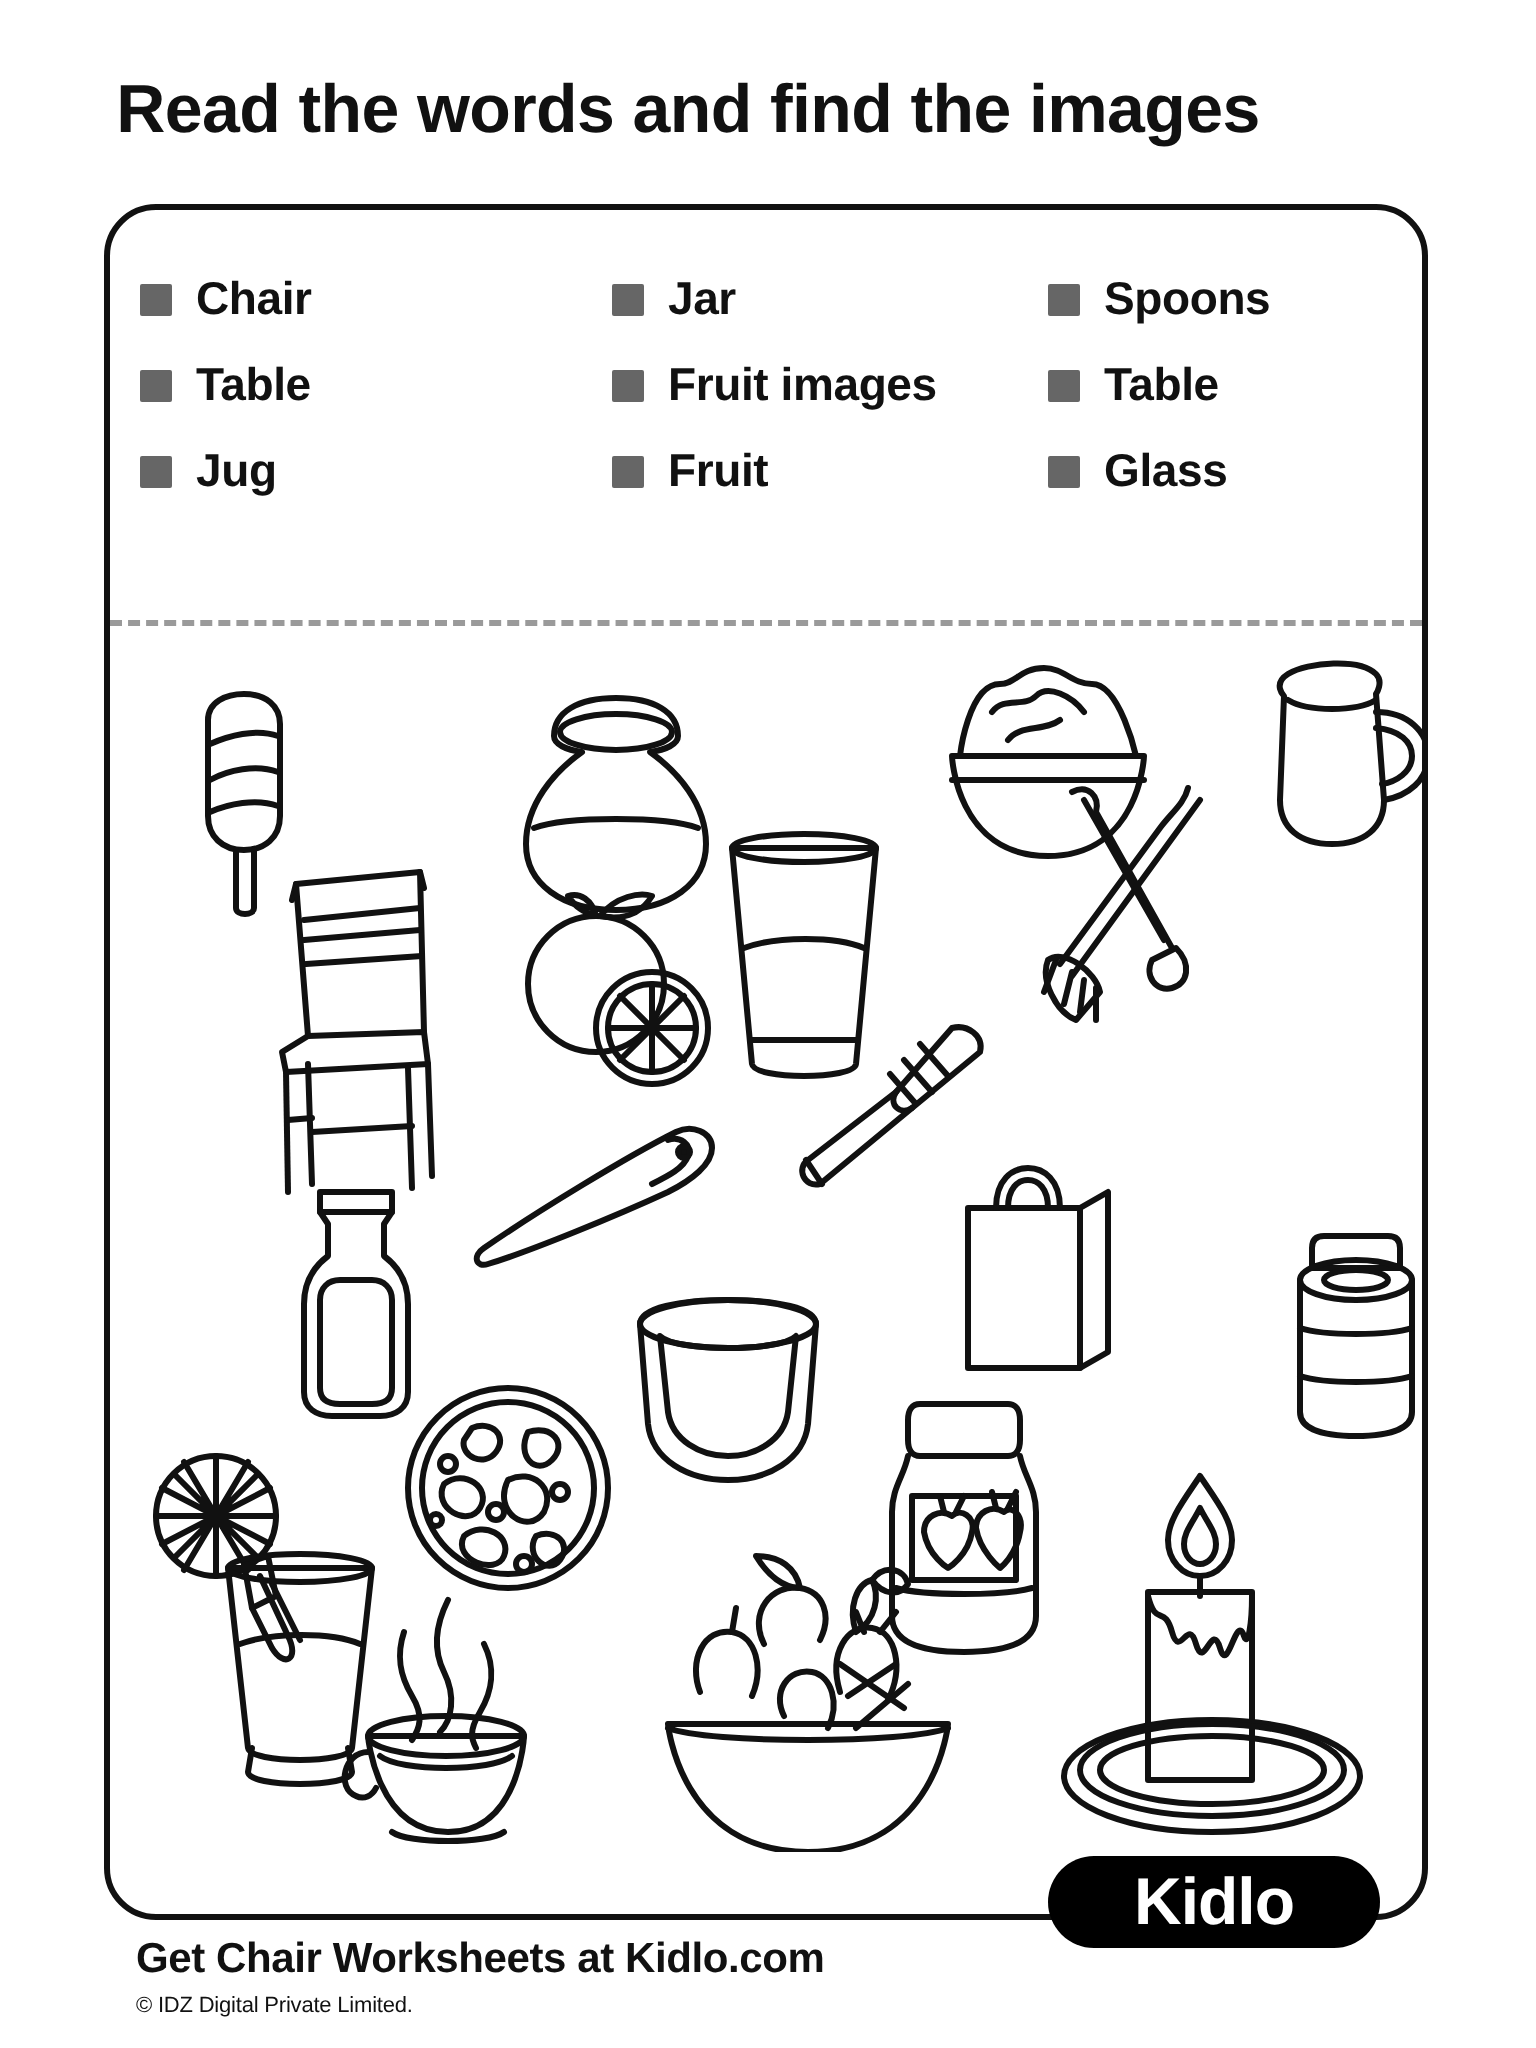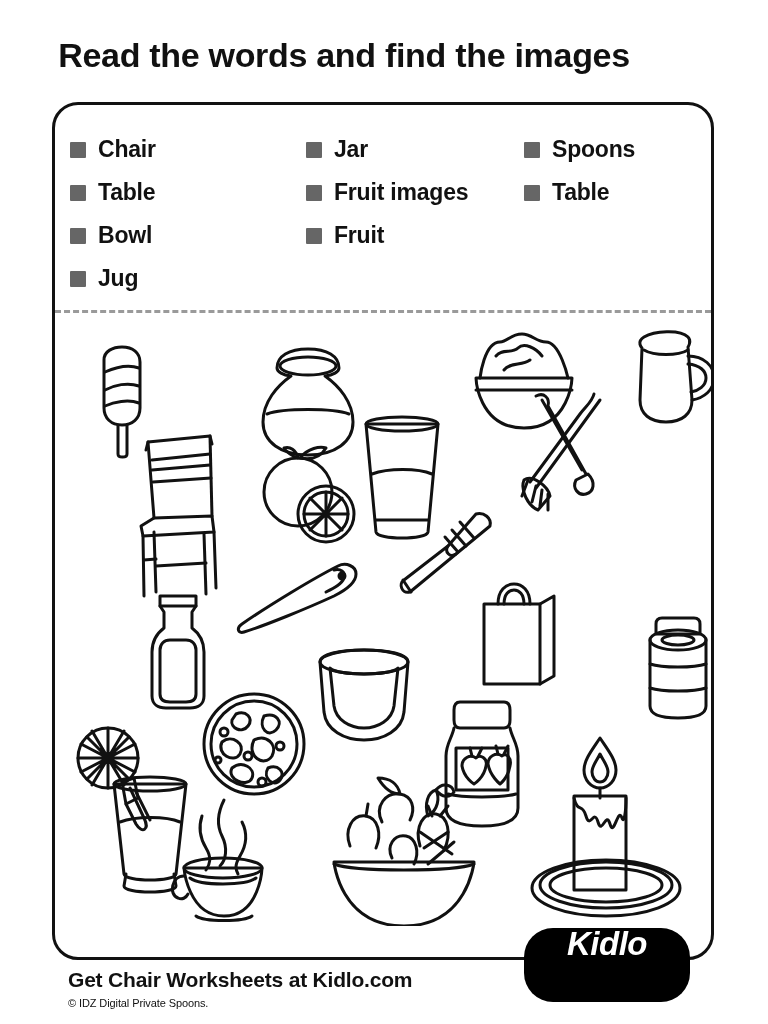--- a/index.html
+++ b/index.html
@@ -70,23 +70,23 @@
     position:absolute;left:68px;top:968px;
     font-size:21px;font-weight:700;color:#111111;
     letter-spacing:-0.2px;
   }
   .copyright{
     position:absolute;left:68px;top:997px;
     font-size:11px;color:#111111;letter-spacing:-0.1px;
   }
   .kidlo-badge{
     position:absolute;left:524px;top:928px;
-    width:166px;height:74px;
+    width:166px;height:46px;
     background:#000000;border-radius:29px;
-    display:flex;align-items:flex-start;justify-content:center;font-style:italic;
+    display:flex;align-items:center;justify-content:center;
   }
   .kidlo-badge span{
     color:#ffffff;font-size:33px;font-weight:700;
     letter-spacing:-0.5px;line-height:1;
     position:relative;top:-1px;
   }
 </style>
 </head>
 <body>
 
@@ -102,24 +102,20 @@
       <div class="word-item">
         <span class="bullet"></span>
         <span class="word-label">Chair</span>
       </div>
       <div class="word-item">
         <span class="bullet"></span>
         <span class="word-label">Table</span>
       </div>
       <div class="word-item">
         <span class="bullet"></span>
-        <span class="word-label">Bowl</span>
-      </div>
-      <div class="word-item">
-        <span class="bullet"></span>
         <span class="word-label">Jug</span>
       </div>
     </div>
 
     <div class="word-col c2">
       <div class="word-item">
         <span class="bullet"></span>
         <span class="word-label">Jar</span>
       </div>
       <div class="word-item">
@@ -133,20 +129,24 @@
     </div>
 
     <div class="word-col c3">
       <div class="word-item">
         <span class="bullet"></span>
         <span class="word-label">Spoons</span>
       </div>
       <div class="word-item">
         <span class="bullet"></span>
         <span class="word-label">Table</span>
+      </div>
+      <div class="word-item">
+        <span class="bullet"></span>
+        <span class="word-label">Glass</span>
       </div>
     </div>
 
   </div>
 
   <div class="divider"></div>
 
   <div class="art">
     <svg viewBox="0 0 662 610" xmlns="http://www.w3.org/2000/svg" fill="none" stroke="#111111" stroke-width="3" stroke-linecap="round" stroke-linejoin="round">
 
@@ -356,19 +356,19 @@
       <g transform="translate(478,538)">
         <ellipse cx="76" cy="34" rx="74" ry="28"></ellipse>
         <ellipse cx="76" cy="31" rx="66" ry="23"></ellipse>
         <ellipse cx="76" cy="31" rx="56" ry="17"></ellipse>
       </g>
 
     </svg>
   </div>
 
   <div class="footer-line">Get Chair Worksheets at Kidlo.com</div>
-  <div class="copyright">© IDZ Digital Private Spoons.</div>
+  <div class="copyright">© IDZ Digital Private Limited.</div>
 
   <div class="kidlo-badge">
     <span>Kidlo</span>
   </div>
 
 </div>
 
 </body></html>

